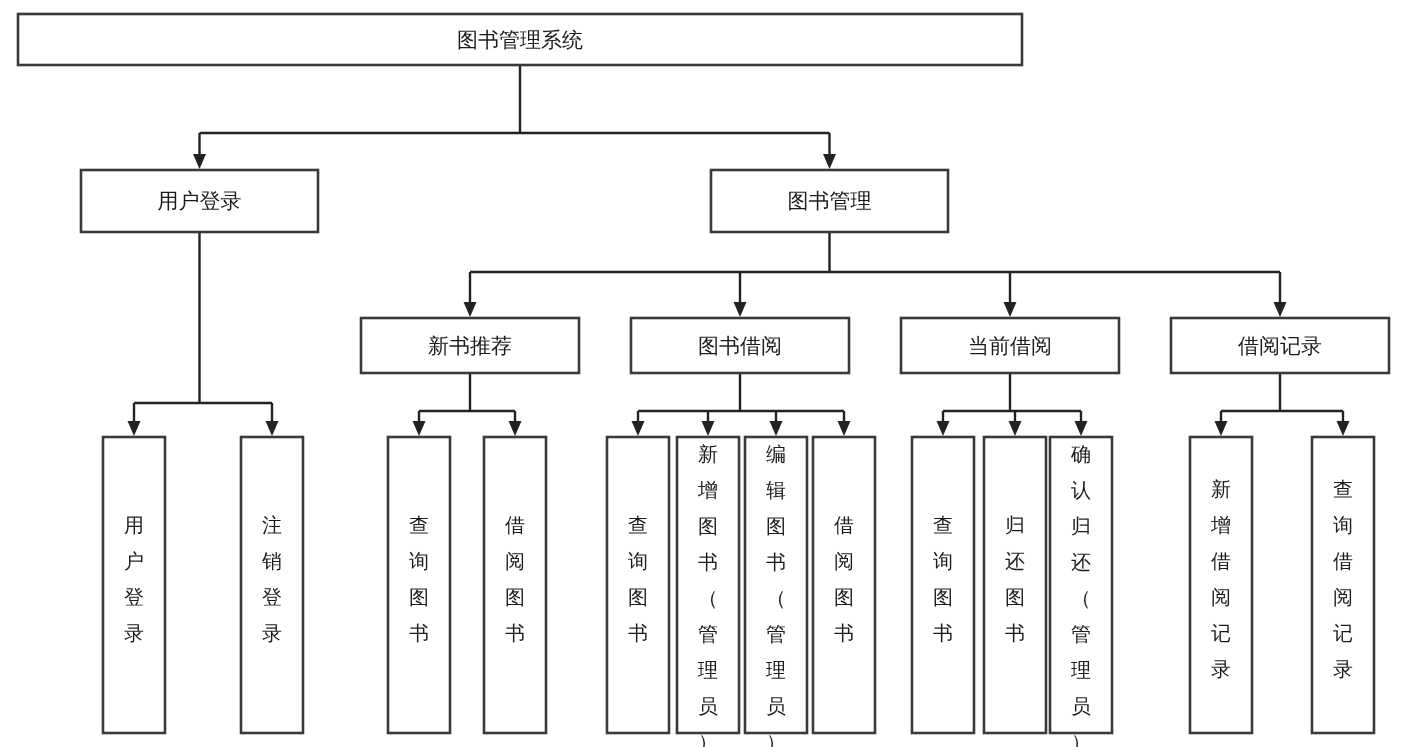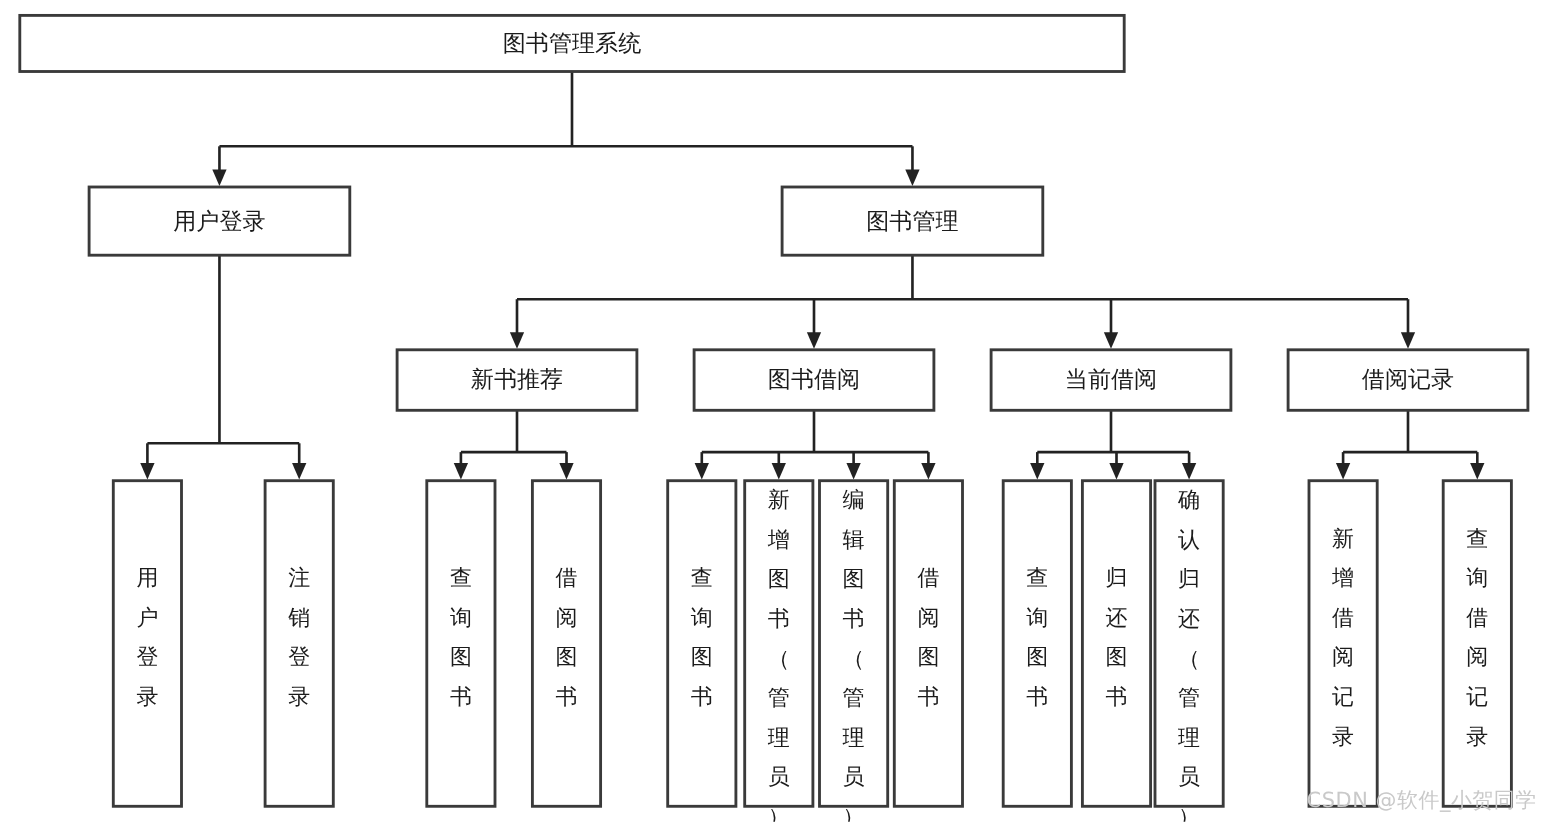--- a/index.html
+++ b/index.html
@@ -200,14 +200,13 @@
         <g>
           <rect x="1190" y="437" width="62" height="296" class="node-box"></rect>
           <text x="1221" y="496" class="node-label-vertical"><tspan x="1221" dy="0">新</tspan><tspan x="1221" dy="36">增</tspan><tspan x="1221" dy="36">借</tspan><tspan x="1221" dy="36">阅</tspan><tspan x="1221" dy="36">记</tspan><tspan x="1221" dy="36">录</tspan></text>
         </g>
         <g>
           <rect x="1312" y="437" width="62" height="296" class="node-box"></rect>
           <text x="1343" y="496" class="node-label-vertical"><tspan x="1343" dy="0">查</tspan><tspan x="1343" dy="36">询</tspan><tspan x="1343" dy="36">借</tspan><tspan x="1343" dy="36">阅</tspan><tspan x="1343" dy="36">记</tspan><tspan x="1343" dy="36">录</tspan></text>
         </g>
       </g>
   </svg>
-  <div class="watermark">CSDN @软件_小贺同学</div>
 </div>
 
 </body></html>

